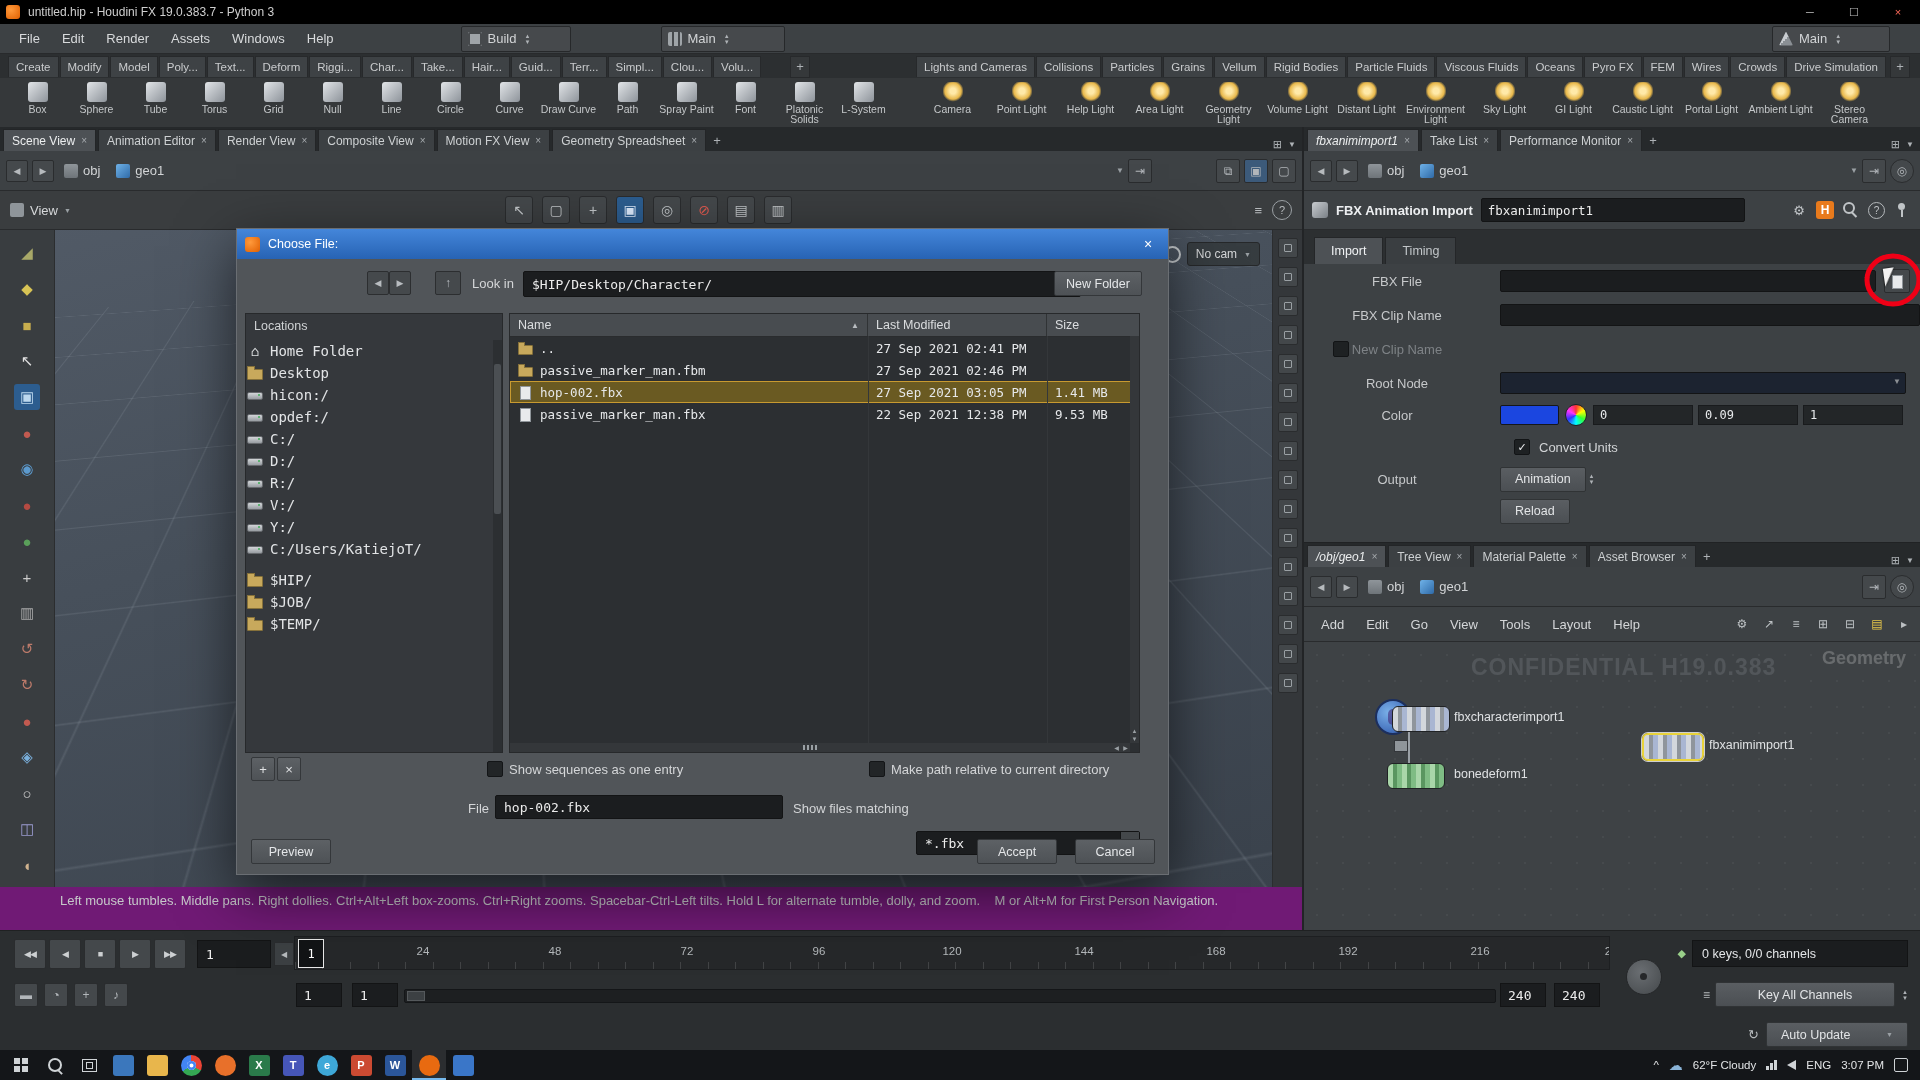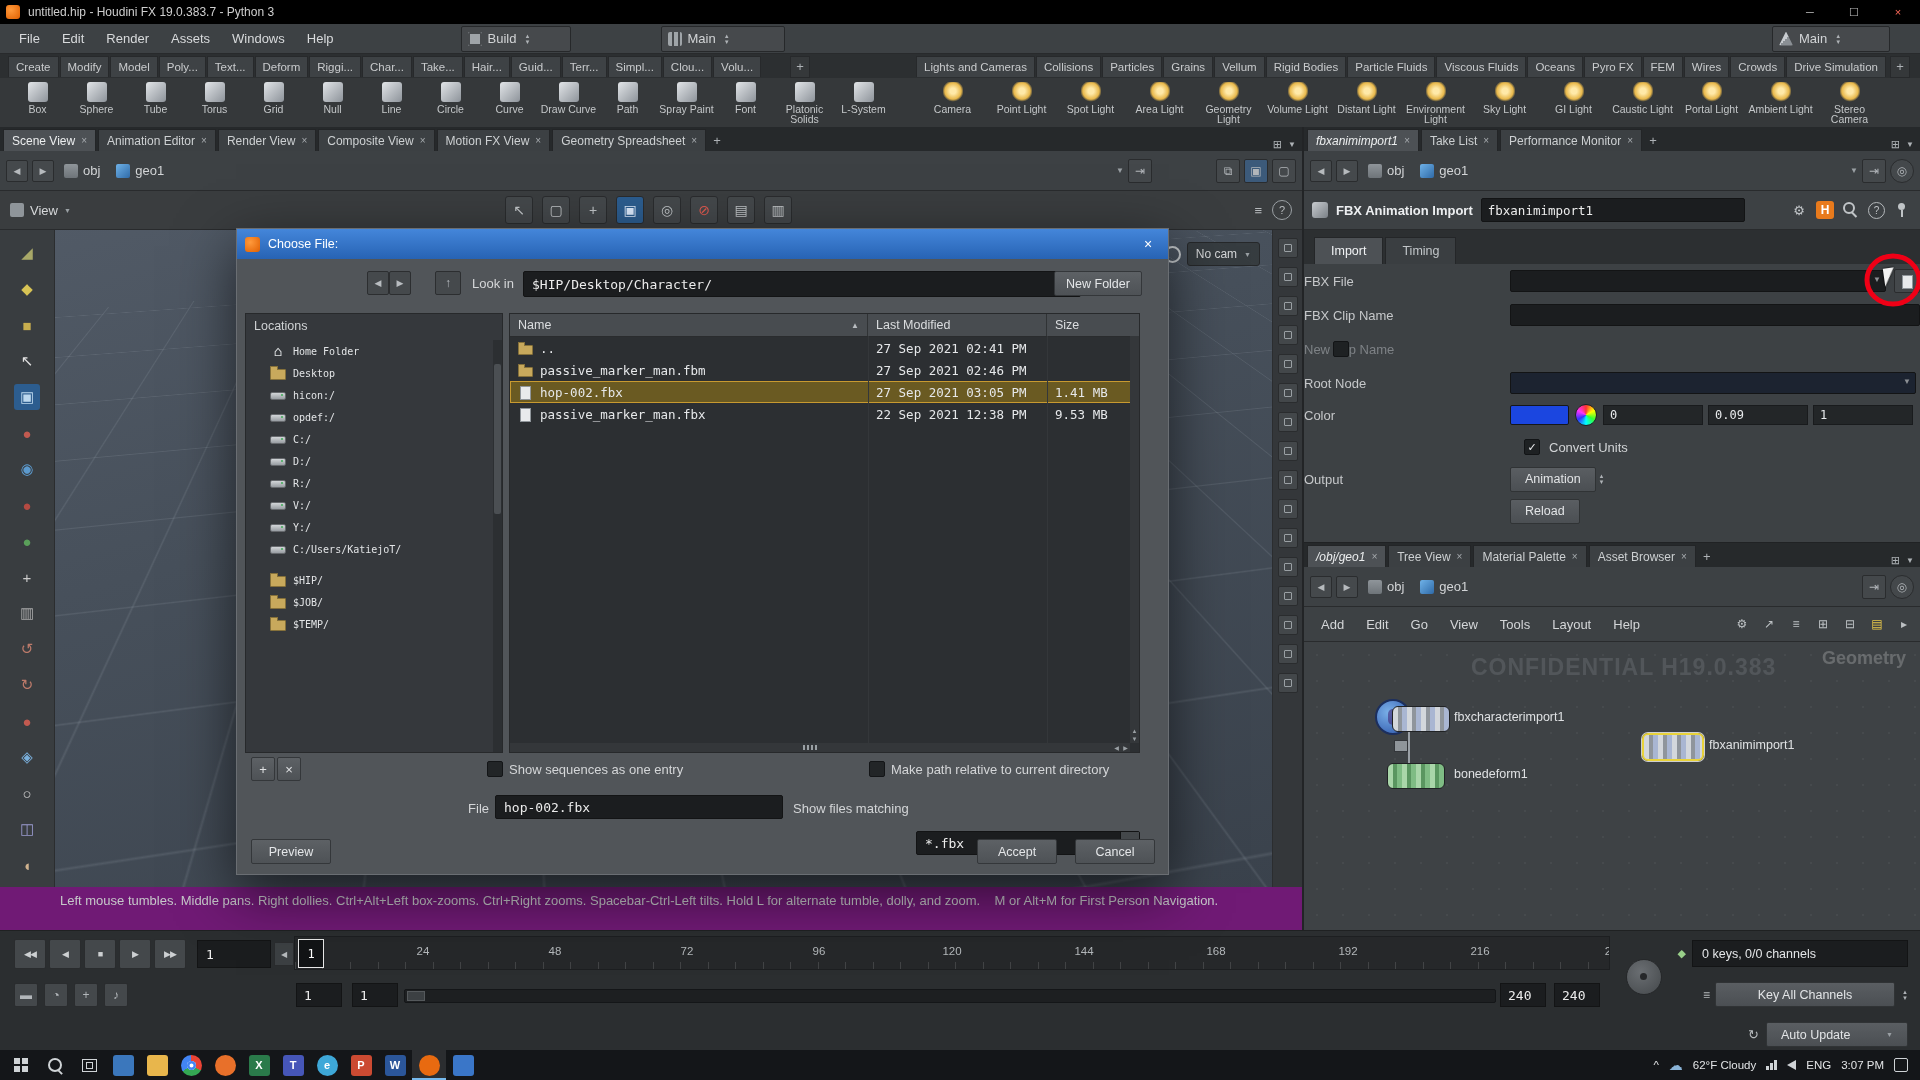--- a/index.html
+++ b/index.html
@@ -102,21 +102,21 @@
   .phi.mag::after{content:"";width:2px;height:7px;background:#c0c4c7;position:absolute;left:12px;top:11px;transform:rotate(-45deg);}
   .phi.pin::before{content:"";width:7px;height:7px;border-radius:50%;background:#c0c4c7;position:absolute;top:3px;left:6px;}
   .phi.pin::after{content:"";width:2px;height:7px;background:#c0c4c7;position:absolute;top:10px;left:9px;}
 
   .psubtabs{height:34px;background:#2c2f31;display:flex;align-items:flex-end;padding-left:10px;gap:2px;}
   .psubtab{height:26px;line-height:26px;padding:0 16px;background:#3a3e41;border:1px solid #242628;border-bottom:none;color:#c2c6c9;font-size:12.5px;}
   .psubtab:first-child{background:#4d5155;color:#f0f2f4;}
 
   .pbody{position:relative;height:278px;background:#3d4144;}
   .prow{position:absolute;left:0;right:0;height:26px;display:flex;align-items:center;}
-  .plabel{width:186px;text-align:left;padding-right:20px;color:#c6c8ca;flex:none;}
+  .plabel{width:186px;text-align:center;padding-right:10px;color:#c6c8ca;flex:none;}
   .plabel.dim{color:#7e8286;}
   .pfield{height:20px;background:#1b1d1f;border:1px solid #131415;border-radius:2px;position:relative;}
   .pfield .fchev{position:absolute;right:4px;top:4px;font-size:8px;color:#8c9094;}
   .pfield.bluish{background:#1c2330;}
   .pcheck{width:14px;height:14px;background:#1e2123;border:1px solid #121416;border-radius:2px;display:flex;align-items:center;justify-content:center;font-size:11px;color:#eceef0;flex:none;}
   .ladder{width:100px;height:20px;background:#232628;border:1px solid #191b1d;color:#e8eaec;font-family:"DejaVu Sans Mono",monospace;font-size:12px;display:flex;align-items:center;padding:0 6px;margin-right:5px;box-sizing:border-box;}
   .hbtn{height:23px;padding:0 14px;background:linear-gradient(#5a5e62,#4b4f53);border:1px solid #303335;border-radius:2px;color:#e2e4e6;font-size:12.5px;display:flex;align-items:center;}
   .wheel{width:20px;height:20px;border-radius:50%;background:conic-gradient(#f33,#ff0,#3f3,#0ff,#33f,#f3f,#f33);border:1px solid #202224;}
   .swatch{width:57px;height:18px;border:1px solid #15171a;border-radius:2px;}
   .chooser-btn{width:24px;height:22px;margin-left:8px;background:#44484b;border:1px solid #2a2c2e;border-radius:2px;display:flex;align-items:center;justify-content:center;}
@@ -191,21 +191,21 @@
   .dclose{margin-left:auto;width:24px;height:22px;display:flex;align-items:center;justify-content:center;color:#fff;font-size:14px;}
   .dnavbtn{position:absolute;width:20px;height:22px;display:flex;align-items:center;justify-content:center;background:#45494c;border:1px solid #2c2e30;border-radius:2px;color:#b8bcc0;font-size:9px;}
   .dlabel{position:absolute;color:#d4d6d8;}
   .dcombo{position:absolute;height:26px;background:#1b1d1f;border:1px solid #131415;border-radius:2px;display:flex;align-items:center;box-sizing:border-box;}
   .dcombo .dcval{flex:1;padding:0 8px;color:#ececec;font-family:"DejaVu Sans Mono",monospace;font-size:13px;}
   .dcombo .dcbtn{width:18px;height:100%;background:#44484b;border-left:1px solid #131415;display:flex;align-items:center;justify-content:center;color:#aeb2b6;font-size:8px;}
   .dbtn{position:absolute;height:25px;background:linear-gradient(#5d6165,#4e5256);border:1px solid #34373a;border-radius:2px;color:#e4e6e8;display:flex;align-items:center;justify-content:center;font-size:12.5px;box-sizing:border-box;}
   .locpanel{position:absolute;left:8px;top:84px;width:258px;height:440px;background:#35383c;border:1px solid #27292b;box-sizing:border-box;}
   .lochdr{padding:5px 8px;color:#cfd2d4;font-size:12.5px;}
   .loclist{position:absolute;left:0;top:26px;right:10px;bottom:0;overflow:hidden;}
-  .loc-item{height:22px;display:flex;align-items:center;gap:7px;padding-left:24px;font-family:"DejaVu Sans Mono",monospace;font-size:10px;color:#e2e4e6;}
+  .loc-item{height:22px;display:flex;align-items:center;gap:7px;padding-left:1px;font-family:"DejaVu Sans Mono",monospace;font-size:14px;color:#e2e4e6;}
   .loc-item.gap{margin-top:9px;}
   .loc-ic{width:16px;height:14px;position:relative;flex:none;display:flex;align-items:center;justify-content:center;}
   .loc-ic.home::before{content:"⌂";color:#dfe1e3;font-size:14px;}
   .loc-ic.folder::before{content:"";position:absolute;left:0;top:3px;width:14px;height:9px;background:#c8a95c;border:1px solid #86713a;border-radius:1px;}
   .loc-ic.folder::after{content:"";position:absolute;left:0;top:0;width:6px;height:3px;background:#c8a95c;border:1px solid #86713a;border-bottom:none;}
   .loc-ic.drive::before{content:"";position:absolute;left:0;top:4px;width:14px;height:6px;background:linear-gradient(#d2d5d8,#989da2);border:1px solid #66696d;border-radius:2px;}
   .loc-ic.drive::after{content:"";position:absolute;right:3px;top:6px;width:2px;height:2px;border-radius:50%;background:#3fae57;}
   .locscroll{position:absolute;right:0;top:26px;width:9px;bottom:0;background:#2c2f32;}
   .locscroll .thumb{position:absolute;left:1px;top:24px;width:7px;height:150px;background:#4b4f53;border-radius:2px;}
   .ftable{position:absolute;left:272px;top:84px;width:631px;height:440px;background:#2c2f32;border:1px solid #27292b;box-sizing:border-box;}
@@ -393,21 +393,21 @@
     <div class="tool">
         <span class="tool-ic"></span>
         <span class="tool-label">Camera</span>
       </div>
         <div class="tool">
         <span class="tool-ic"></span>
         <span class="tool-label">Point Light</span>
       </div>
         <div class="tool">
         <span class="tool-ic"></span>
-        <span class="tool-label">Spot Light</span>
+        <span class="tool-label">Help Light</span>
       </div>
         <div class="tool">
         <span class="tool-ic"></span>
         <span class="tool-label">Area Light</span>
       </div>
         <div class="tool">
         <span class="tool-ic"></span>
         <span class="tool-label">Geometry Light</span>
       </div>
         <div class="tool">

